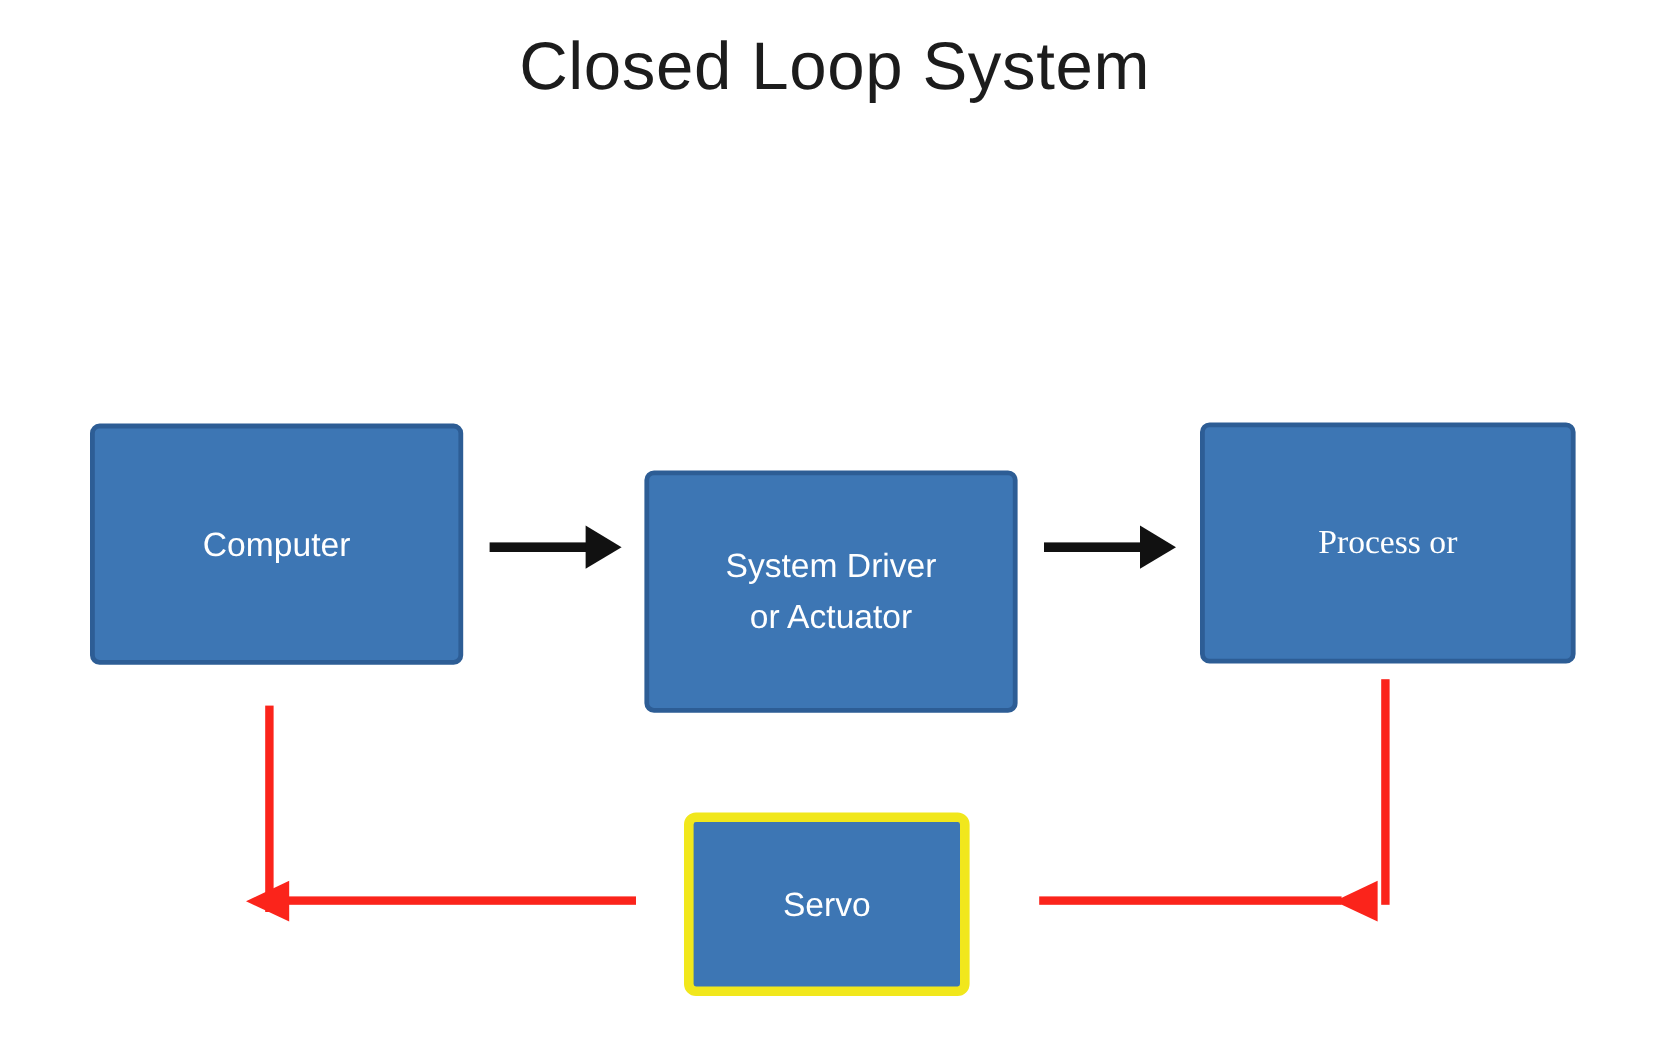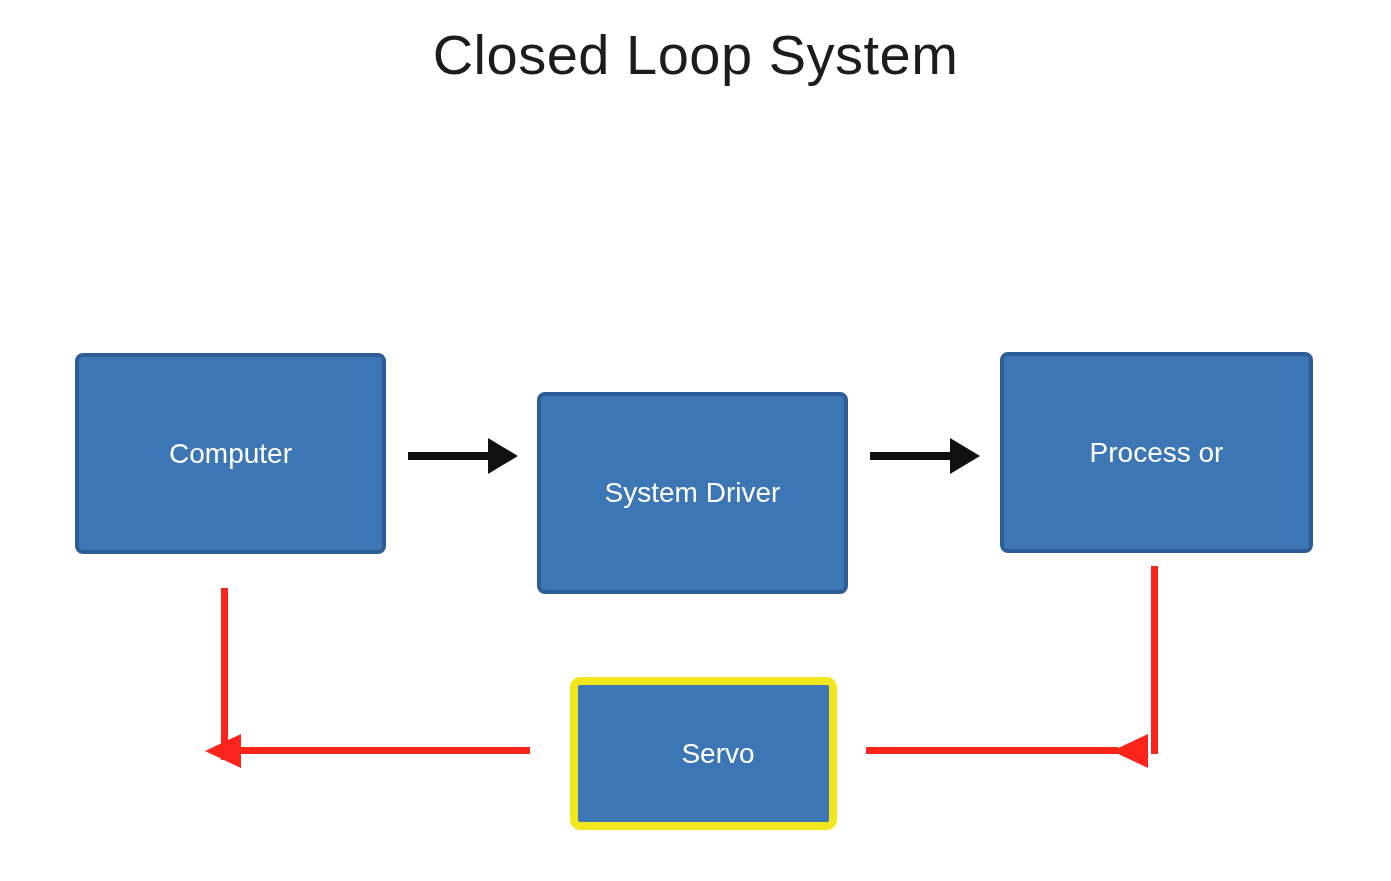--- a/index.html
+++ b/index.html
@@ -37,26 +37,25 @@
     display: flex;
     flex-direction: column;
     justify-content: center;
     align-items: center;
     text-align: center;
     font-size: 28px;
     line-height: 1.5;
   }
   .box-controller { left: 75px;   top: 353px; width: 303px; height: 193px; }
   .box-driver     { left: 537px;  top: 352px; width: 303px; height: 194px; margin-top: 40px; }
-  .box-process    { left: 1000px; top: 352px; width: 305px; height: 193px; }
+  .box-process    { left: 1000px; top: 352px; width: 305px; height: 193px; font-family: Liberation Serif, serif; }
   .box-servo {
     left: 570px; top: 677px; width: 222px; height: 137px;
     border: 8px solid var(--servo-border, #f1e71c);
     border-radius: 10px;
-    padding-left: 29px;
   }
   .harrow { position: absolute; width: 112px; height: 36px; }
   .harrow-1 { left: 408px; top: 438px; }
   .harrow-2 { left: 870px; top: 438px; }
   .harrow-line {
     position: absolute;
     left: 0; top: 14px;
     width: 82px; height: 8px;
     background: var(--arrow-black, #111111);
   }
@@ -92,20 +91,21 @@
 <div class="canvas">
 
   <h1 class="title">Closed Loop System</h1>
 
   <div class="box box-controller">
     <span class="box-line">Computer</span>
   </div>
 
   <div class="box box-driver">
     <span class="box-line">System Driver</span>
+    <span class="box-line">or Actuator</span>
   </div>
 
   <div class="box box-process">
     <span class="box-line">Process or</span>
   </div>
 
   <div class="harrow harrow-1">
     <span class="harrow-line"></span>
     <span class="harrow-head"></span>
   </div>

